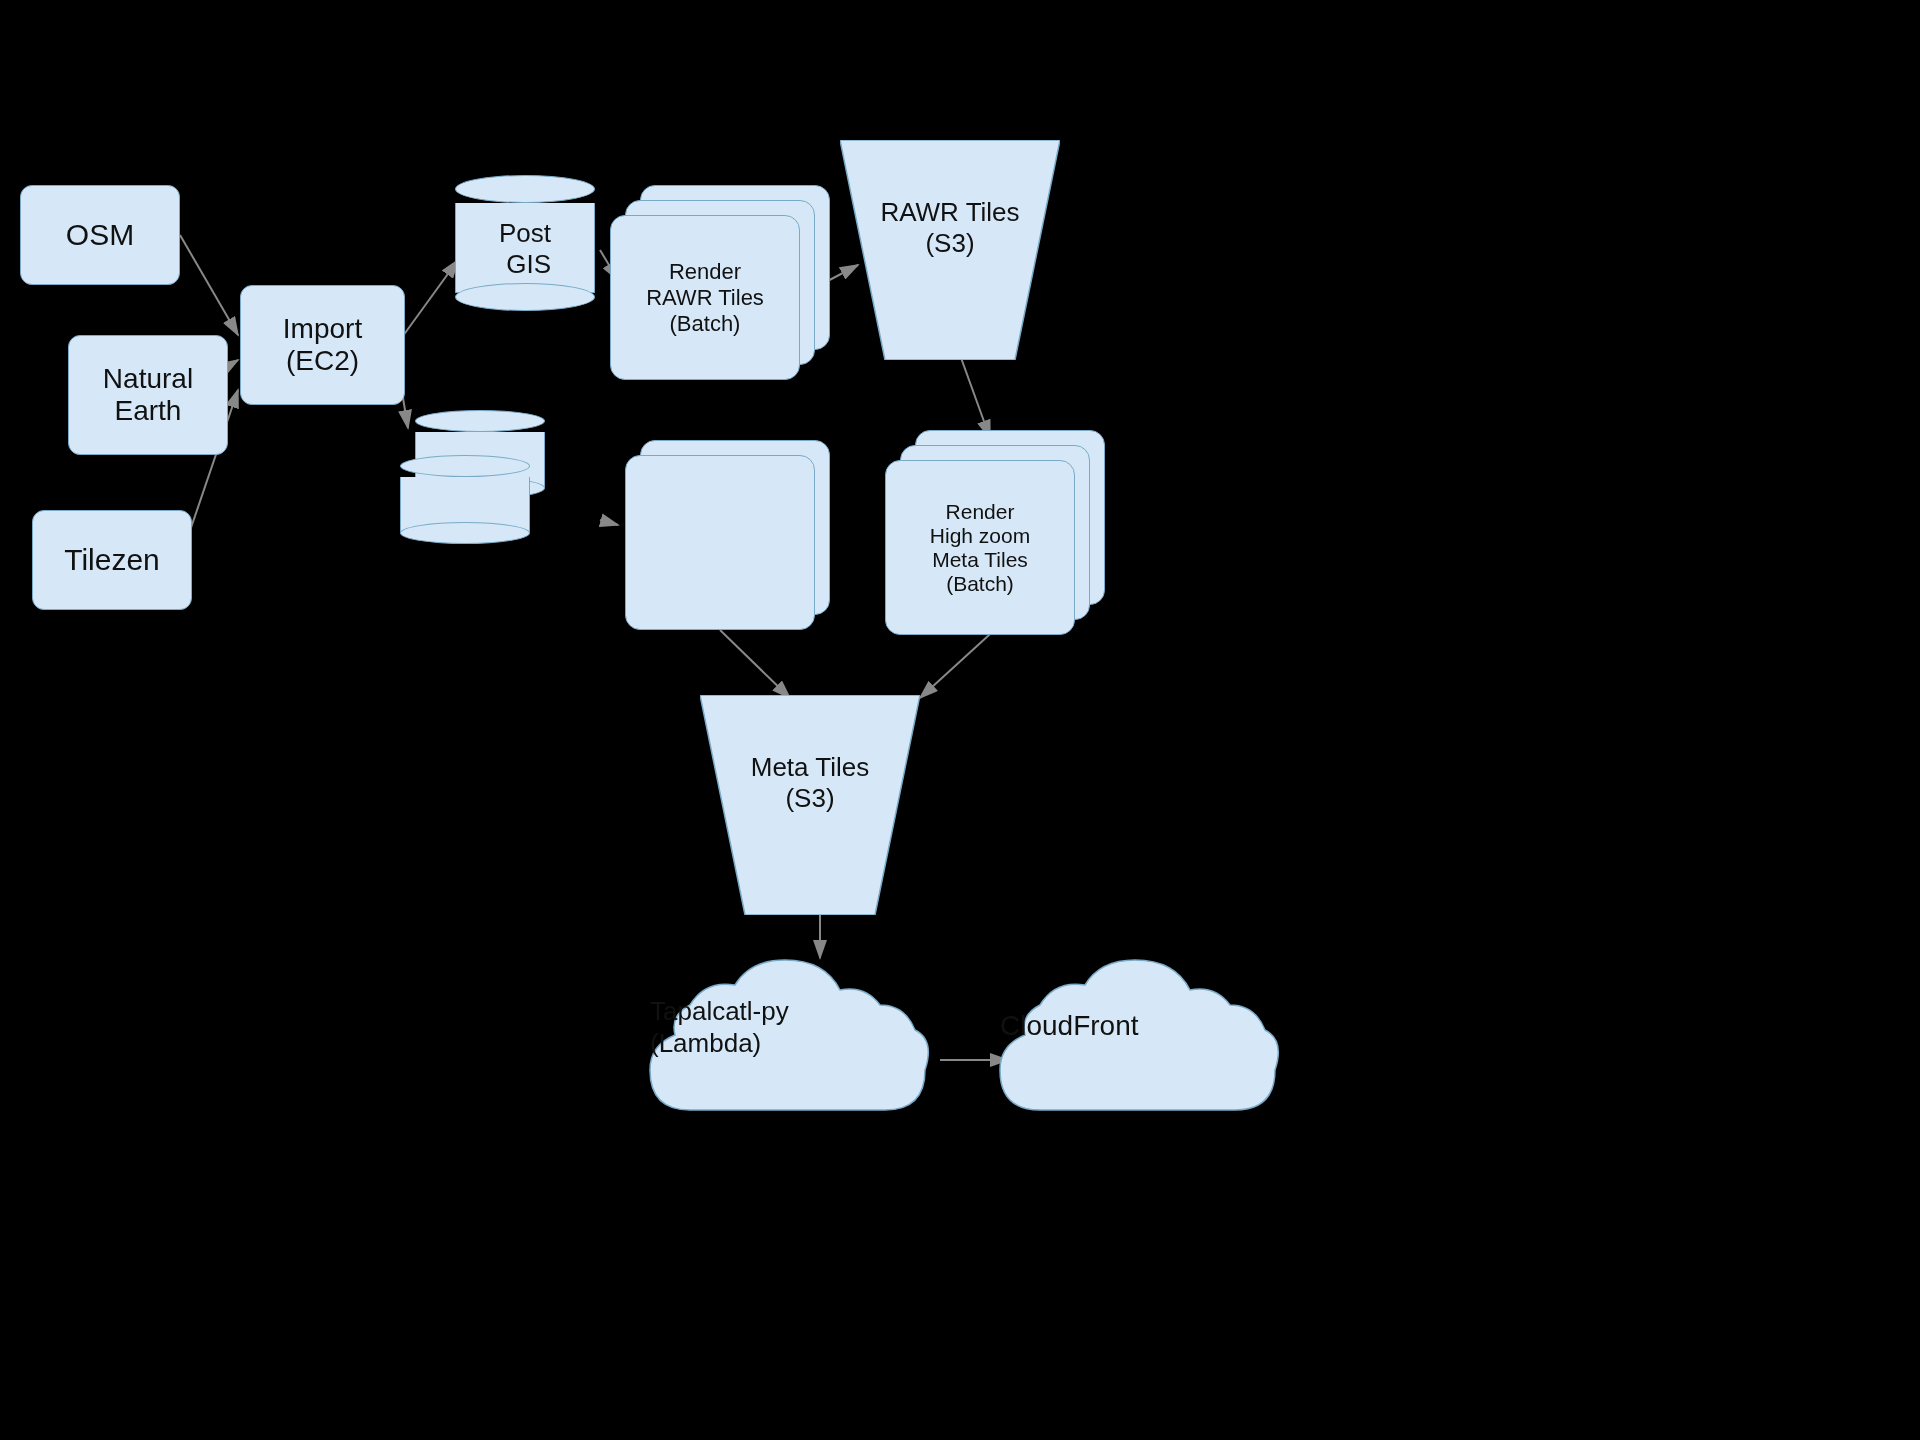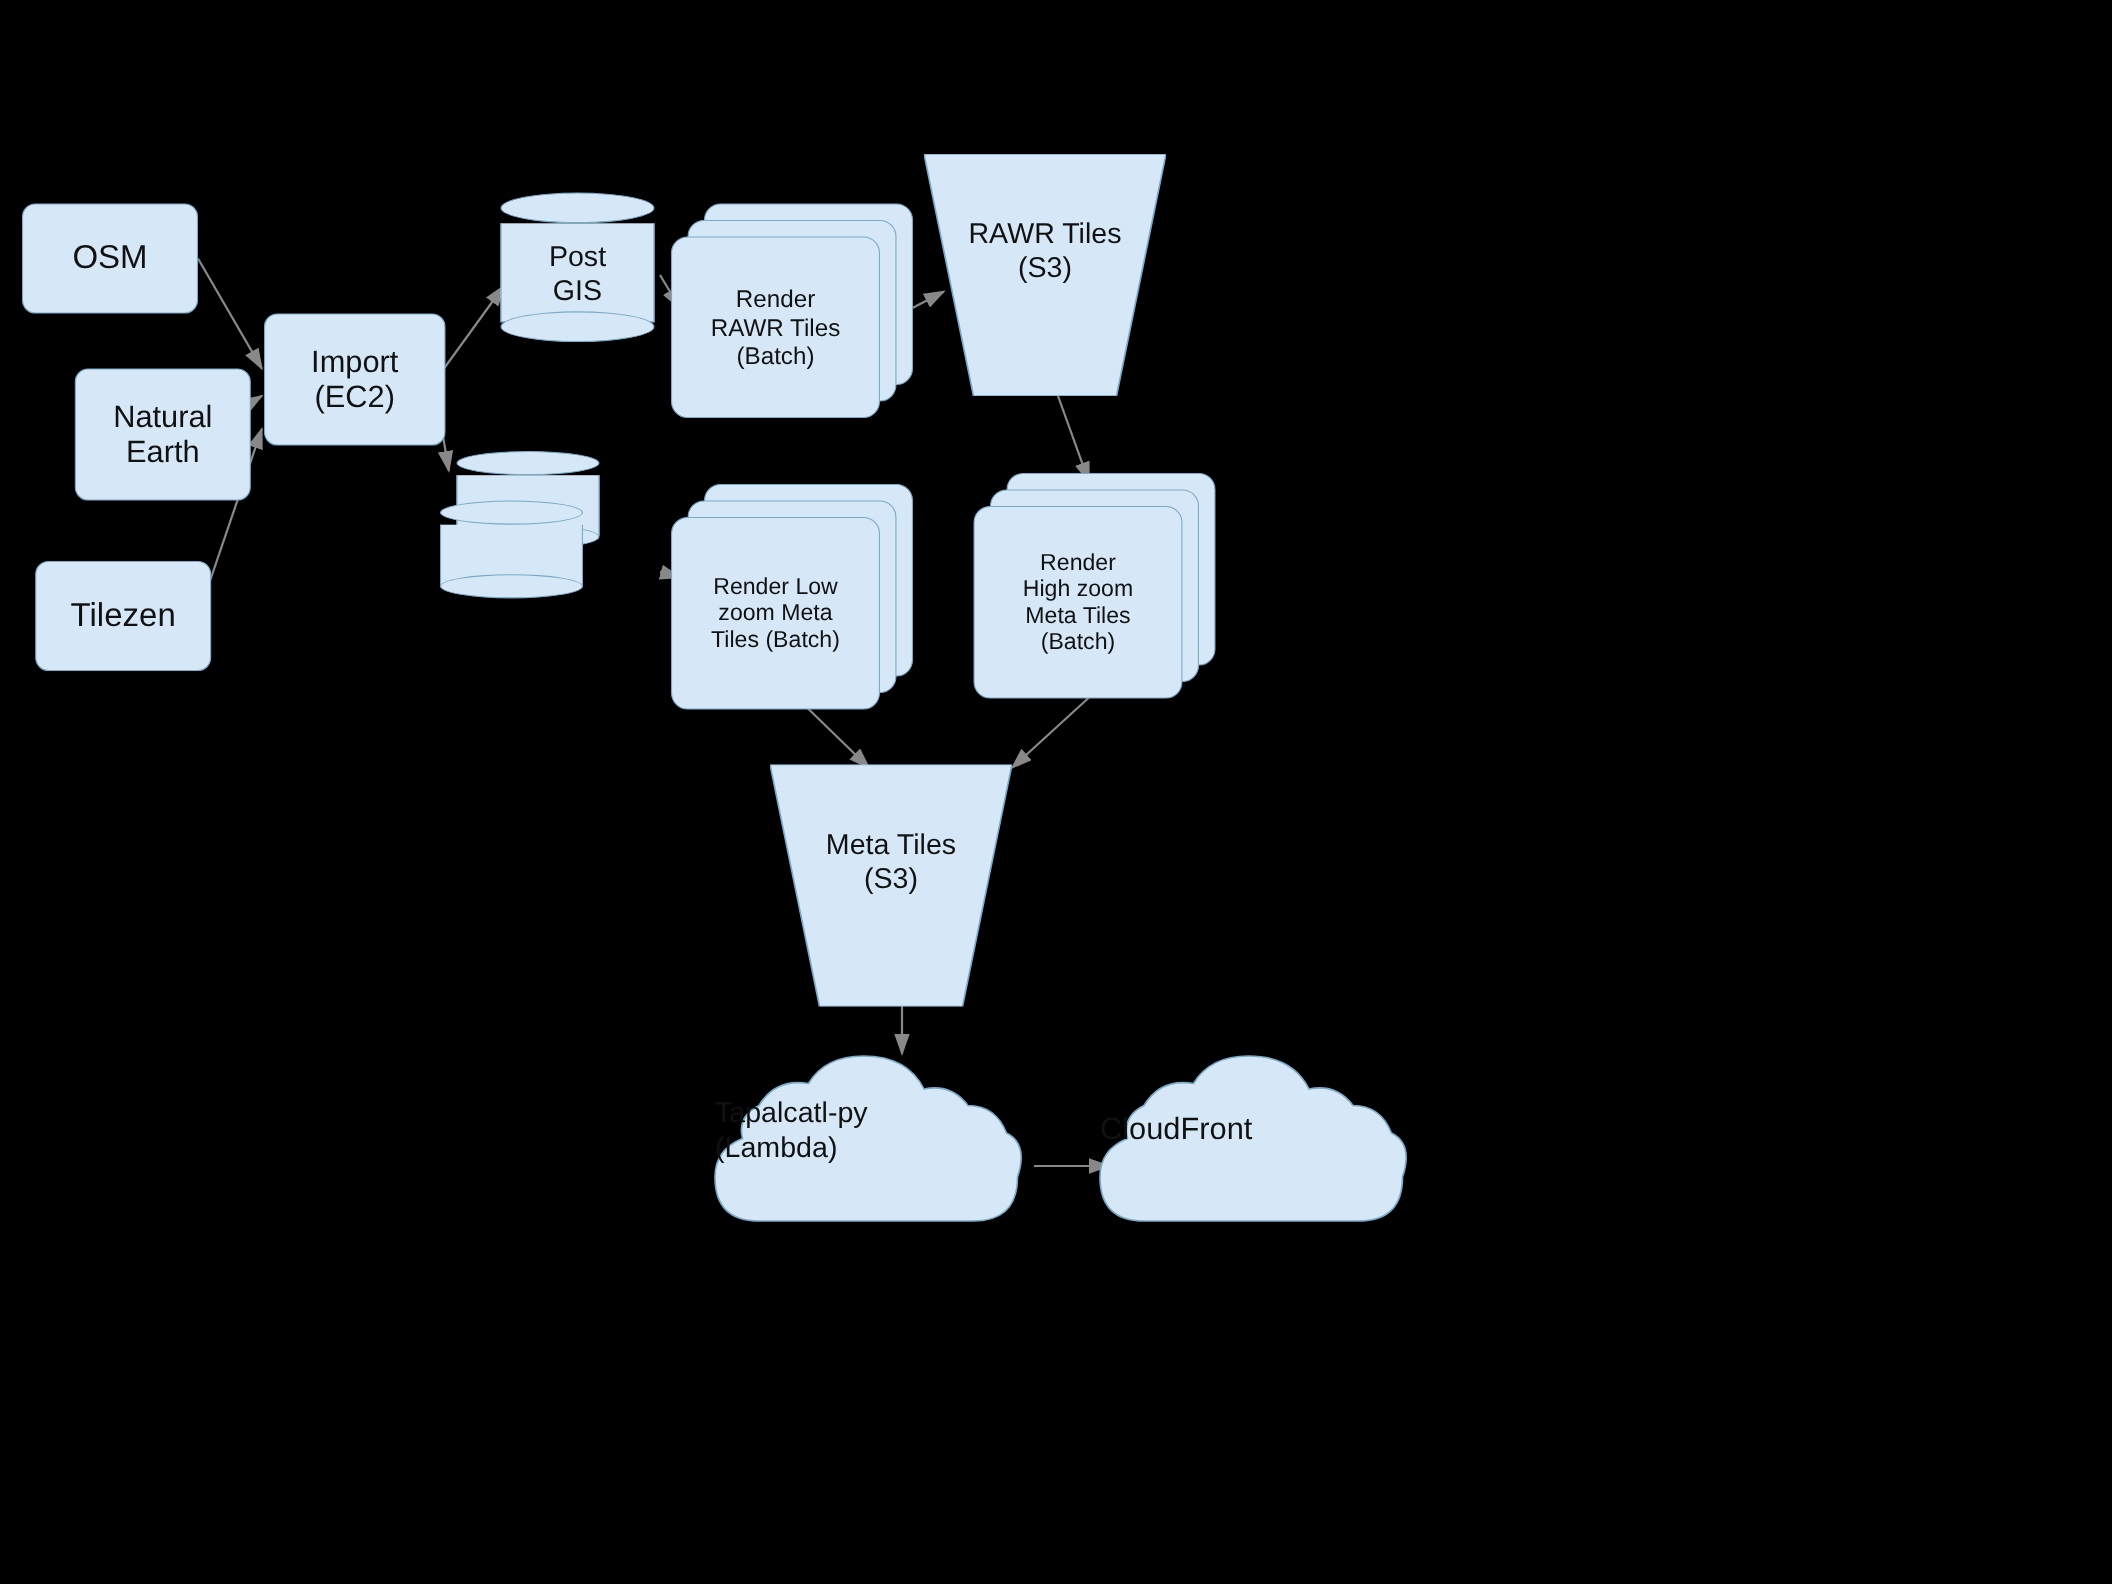--- a/index.html
+++ b/index.html
@@ -186,21 +186,21 @@
 </div>
 
 <div class="box" style="left:240px; top:285px; width:165px; height:120px; font-size:28px;">
   <span style="white-space:pre-line;">Import
 (EC2)</span>
 </div>
 
 <div class="cylinder" style="left:455px; top:175px;">
   <div class="cyl-top" style="width:140px; height:28px;"></div>
   <div class="cyl-body" style="width:140px; height:90px;">
-    <span style="white-space:pre-line; font-size:26px; text-align:center; padding-bottom:4px;">Post
+    <span style="white-space:pre-line; font-size:26px; text-align:right; padding-bottom:4px;">Post
 GIS</span>
   </div>
   <div class="cyl-bottom" style="width:140px; height:28px;"></div>
 </div>
 
 <div class="multi-cyl" style="left:385px; top:410px; width:210px; height:230px;">
 
   <div class="cylinder" style="position:absolute; left:30px; top:0;">
     <div class="cyl-top" style="width:130px; height:22px;"></div>
     <div class="cyl-body" style="width:130px; height:55px;"></div>
@@ -235,25 +235,20 @@
   </svg>
   <div class="trapezoid-label" style="top:40%; transform:translate(-50%,-50%);">
     <span style="white-space:pre-line;">RAWR Tiles
 (S3)</span>
   </div>
 </div>
 
 <div class="batch-stack" style="left:610px; top:440px; width:230px; height:200px;">
   <div class="batch-page" style="left:30px; top:0; width:190px; height:175px;"></div>
   <div class="batch-page" style="left:15px; top:15px; width:190px; height:175px;"></div>
-  <div class="batch-page" style="left:0; top:30px; width:190px; height:175px; display:flex; align-items:center; justify-content:center; font-size:21px; text-align:center; padding:8px;">
-    <span style="white-space:pre-line;">Render Low
-zoom Meta
-Tiles (Batch)</span>
-  </div>
 </div>
 
 <div class="batch-stack" style="left:885px; top:430px; width:230px; height:205px;">
   <div class="batch-page" style="left:30px; top:0; width:190px; height:175px;"></div>
   <div class="batch-page" style="left:15px; top:15px; width:190px; height:175px;"></div>
   <div class="batch-page" style="left:0; top:30px; width:190px; height:175px; display:flex; align-items:center; justify-content:center; font-size:21px; text-align:center; padding:8px;">
     <span style="white-space:pre-line;">Render
 High zoom
 Meta Tiles
 (Batch)</span>

